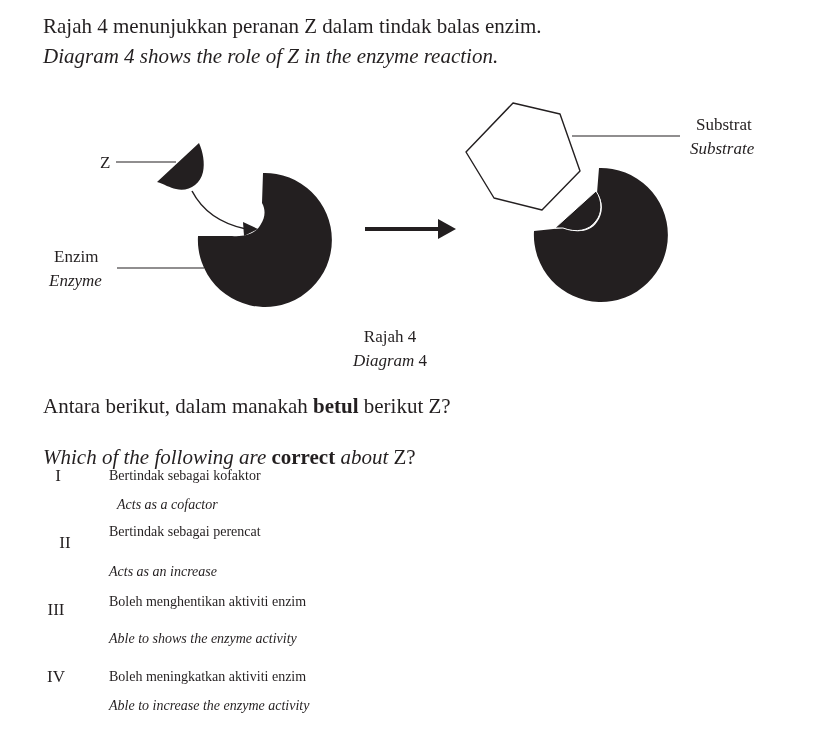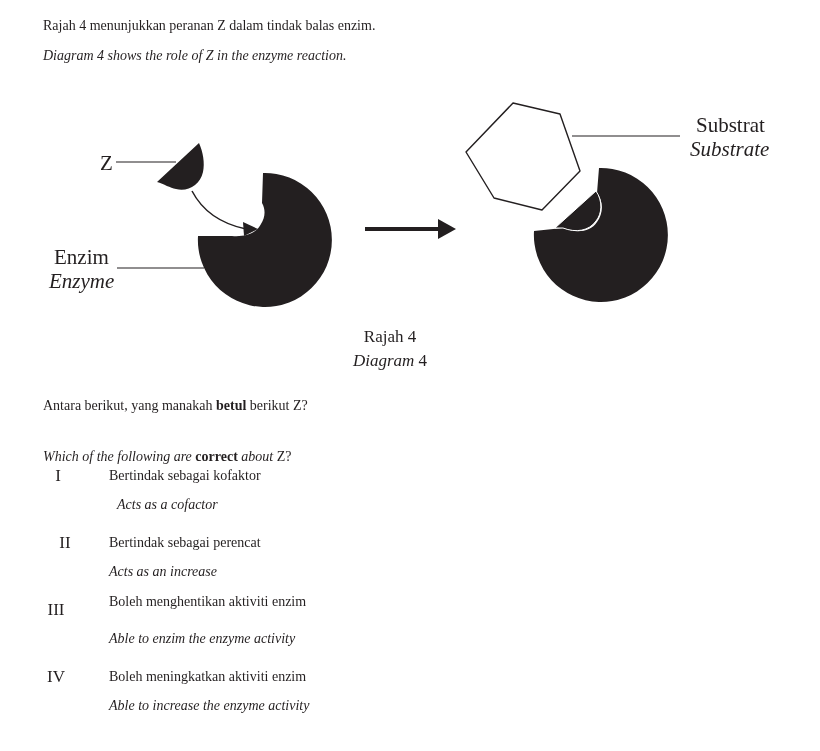--- a/index.html
+++ b/index.html
@@ -1,22 +1,22 @@
 <!DOCTYPE html>
 <html><head>
 <meta charset="utf-8">
 <style>
   html, body { margin: 0; padding: 0; background: #ffffff; }
   body { width: 820px; height: 751px; position: relative; overflow: hidden;
          font-family: "Liberation Serif", "DejaVu Serif", serif; color: #231f20; }
-  .line { position: absolute; font-size: 14px; line-height: 20px; white-space: nowrap; }
+  .line { position: absolute; font-size: 21px; line-height: 20px; white-space: nowrap; }
   .it { font-style: italic; }
   .b { font-weight: bold; }
   #diagram { position: absolute; left: 0; top: 80px; width: 820px; height: 240px; }
-  .lbl { position: absolute; font-size: 21px; line-height: 22px; white-space: nowrap; }
+  .lbl { position: absolute; font-size: 17px; line-height: 22px; white-space: nowrap; }
   .caption { position: absolute; left: 0; width: 780px; text-align: center; font-size: 17px; line-height: 22px; }
   .opt-num { position: absolute; font-size: 17px; line-height: 20px; width: 40px; text-align: center; }
   .opt-text { position: absolute; left: 109px; font-size: 14px; line-height: 20px; white-space: nowrap; }
 </style>
 </head>
 <body>
 
 <div class="line" style="left:43px; top:16px;">Rajah 4 menunjukkan peranan Z dalam tindak balas enzim.</div>
 <div class="line it" style="left:43px; top:46px;">Diagram 4 shows the role of Z in the enzyme reaction.</div>
 
@@ -53,37 +53,37 @@
   <div class="lbl" style="left:100px; top:72px;">Z</div>
   <div class="lbl" style="left:54px; top:166px;">Enzim</div>
   <div class="lbl it" style="left:49px; top:190px;">Enzyme</div>
   <div class="lbl" style="left:696px; top:34px;">Substrat</div>
   <div class="lbl it" style="left:690px; top:58px;text-align:right;">Substrate</div>
 </div>
 
 <div class="caption" style="top:326px;">Rajah 4</div>
 <div class="caption" style="top:350px;"><span class="it">Diagram</span><span> 4</span></div>
 
-<div class="line" style="left:43px; top:396px;"><span>Antara berikut, yang manakah </span><span class="b">betul</span><span> berikut Z?</span></div>
+<div class="line" style="left:43px; top:396px;"><span>Antara berikut, dalam manakah </span><span class="b">betul</span><span> berikut Z?</span></div>
 <div class="line" style="left:43px; top:426px;margin-top:21px;"><span class="it">Which of the following are </span><span class="b">correct</span><span class="it"> about</span><span> Z?</span></div>
 
 <div>
   <div>
     <div class="opt-num" style="left:38px; top:466px;">I</div>
     <div class="opt-text" style="top:466px;">Bertindak sebagai kofaktor</div>
     <div class="opt-text it" style="top:495px;margin-left:8px;">Acts as a cofactor</div>
   </div>
   <div>
     <div class="opt-num" style="left:45px; top:533px;">II</div>
-    <div class="opt-text" style="top:533px;">Bertindak sebagai perencat</div>
+    <div class="opt-text" style="top:522px;">Bertindak sebagai perencat</div>
     <div class="opt-text it" style="top:562px;">Acts as an increase</div>
   </div>
   <div>
     <div class="opt-num" style="left:36px; top:600px;">III</div>
     <div class="opt-text" style="top:592px;text-align:right;">Boleh menghentikan aktiviti enzim</div>
-    <div class="opt-text it" style="top:629px;">Able to enzim the enzyme activity</div>
+    <div class="opt-text it" style="top:629px;">Able to shows the enzyme activity</div>
   </div>
   <div>
     <div class="opt-num" style="left:36px; top:667px;">IV</div>
     <div class="opt-text" style="top:667px;">Boleh meningkatkan aktiviti enzim</div>
     <div class="opt-text it" style="top:696px;">Able to increase the enzyme activity</div>
   </div>
 </div>
 
 </body></html>

